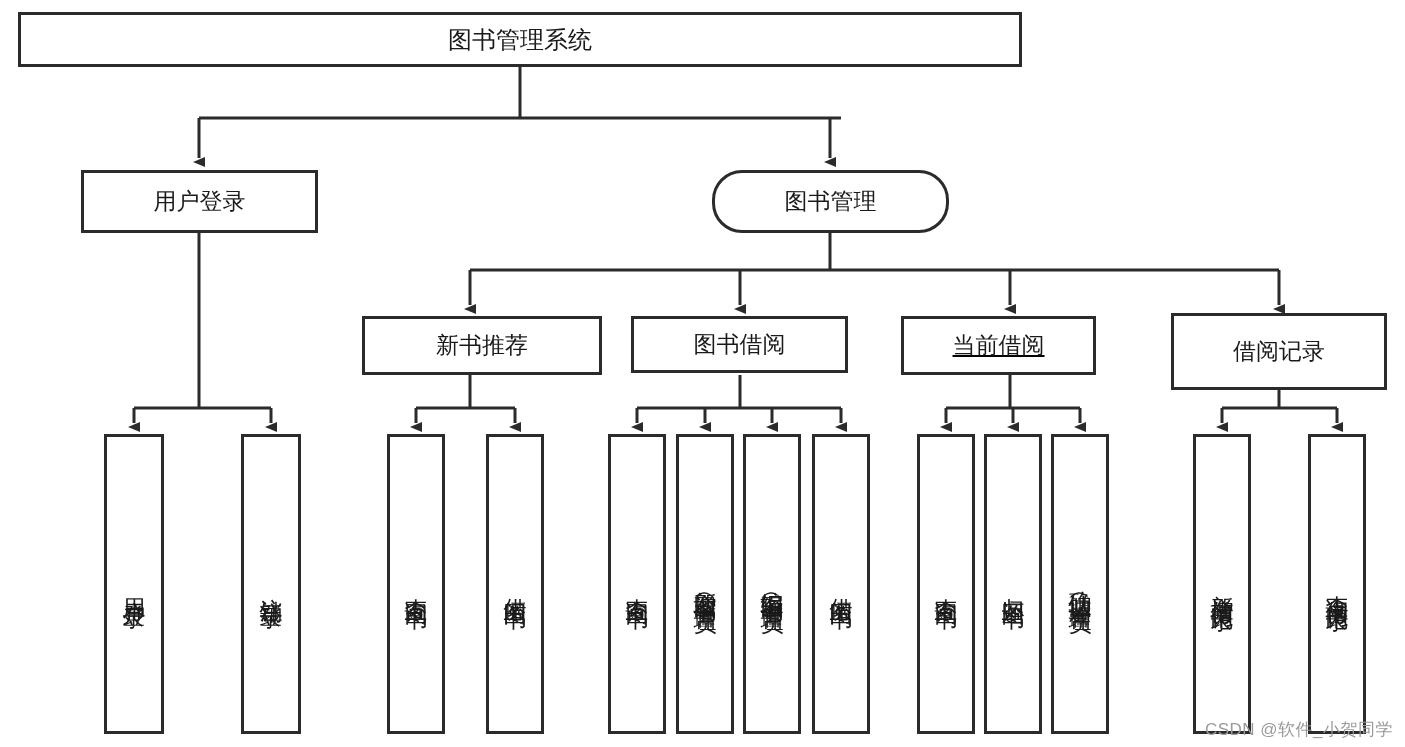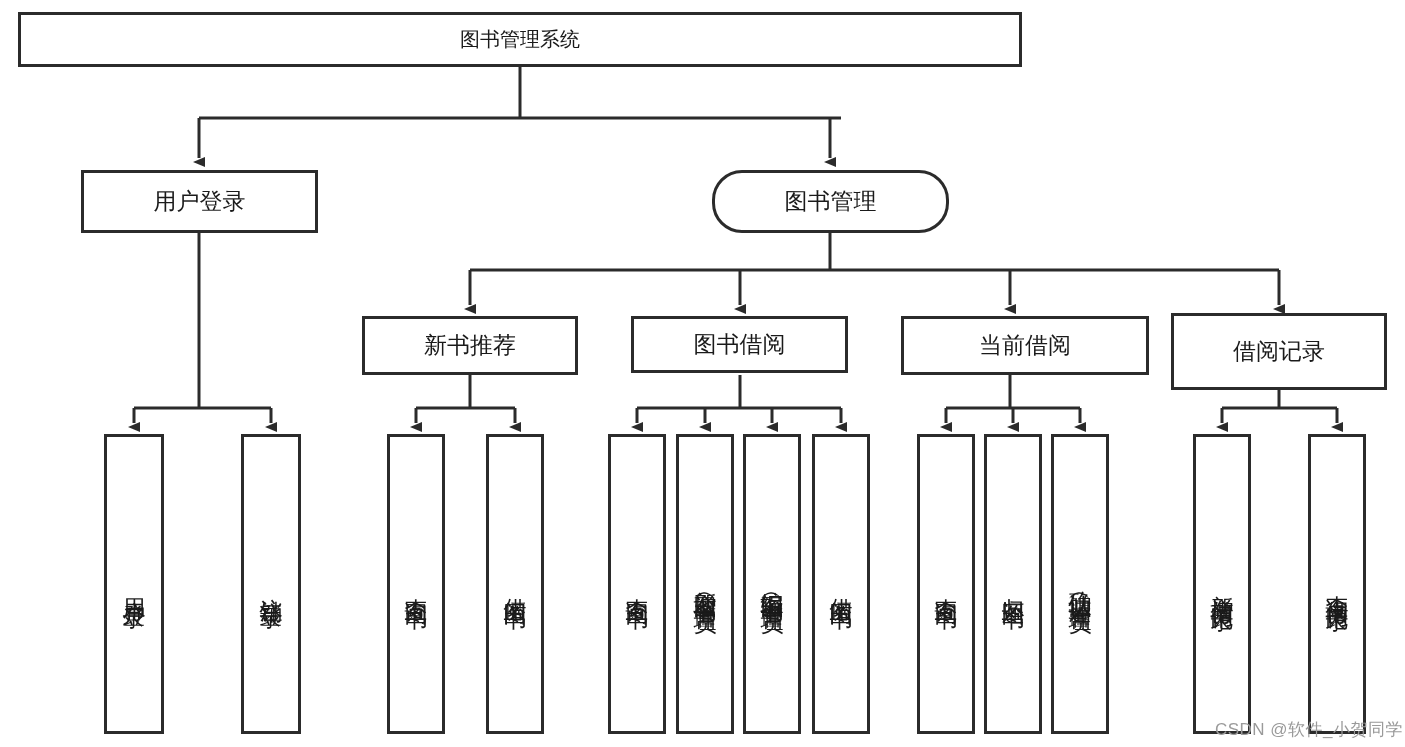--- a/index.html
+++ b/index.html
@@ -39,39 +39,39 @@
   .node-label {
     color: #1a1a1a;
     text-align: center;
     line-height: 1.15;
     white-space: nowrap;
   }
   .node.horiz .node-label {
     font-size: 23px;
   }
   .node.root .node-label {
-    font-size: 20px;
+    font-size: 24px;
   }
   .node.vert {
     align-items: center;
     justify-content: center;
     padding-top: 4px;
   }
   .node.vert .node-label {
     writing-mode: vertical-rl;
     text-orientation: upright;
     font-size: 23px;
     letter-spacing: 3px;
     line-height: 1;
     white-space: nowrap;
     max-height: 100%;
   }
   .watermark {
     position: absolute;
-    right: 2px;
+    right: 12px;
     bottom: 6px;
     font-size: 17px;
     color: #9a9a9a;
     letter-spacing: 0.5px;
     white-space: nowrap;
   }
 </style>
 </head>
 <body>
 
@@ -131,27 +131,27 @@
     <span class="node-label">图书管理系统</span>
   </div>
 
   <div class="node horiz" style="left:81px; top:170px; width:237px; height:63px;">
     <span class="node-label">用户登录</span>
   </div>
   <div class="node horiz" style="left:712px; top:170px; width:237px; height:63px;border-radius:30px;">
     <span class="node-label">图书管理</span>
   </div>
 
-  <div class="node horiz" style="left:362px; top:316px; width:216px; height:59px;">
+  <div class="node horiz" style="left:362px; top:316px; width:240px; height:59px;">
     <span class="node-label">新书推荐</span>
   </div>
   <div class="node horiz" style="left:631px; top:316px; width:217px; height:57px;">
     <span class="node-label">图书借阅</span>
   </div>
-  <div class="node horiz" style="left:901px; top:316px; width:248px; height:59px;">
+  <div class="node horiz" style="left:901px; top:316px; width:195px; height:59px;text-decoration:underline;">
     <span class="node-label">当前借阅</span>
   </div>
   <div class="node horiz" style="left:1171px; top:313px; width:216px; height:77px;">
     <span class="node-label">借阅记录</span>
   </div>
 
   <div class="node vert" style="left:104px; top:434px; width:60px; height:300px;">
     <span class="node-label">用户登录</span>
   </div>
   <div class="node vert" style="left:241px; top:434px; width:60px; height:300px;">

